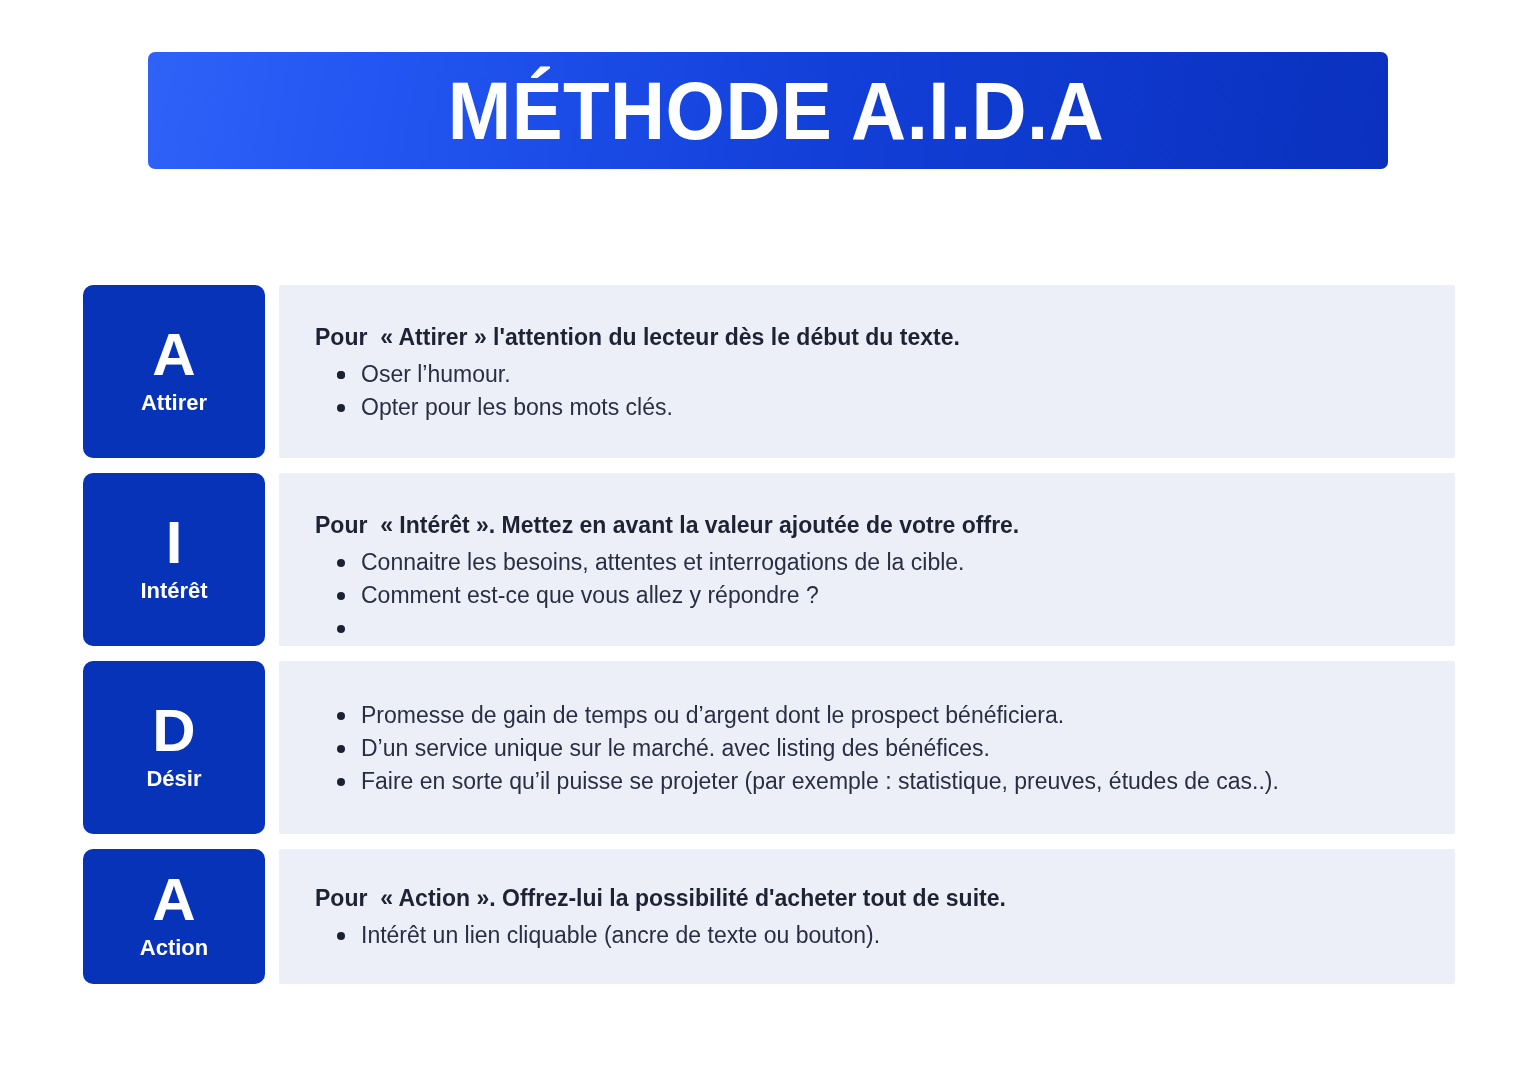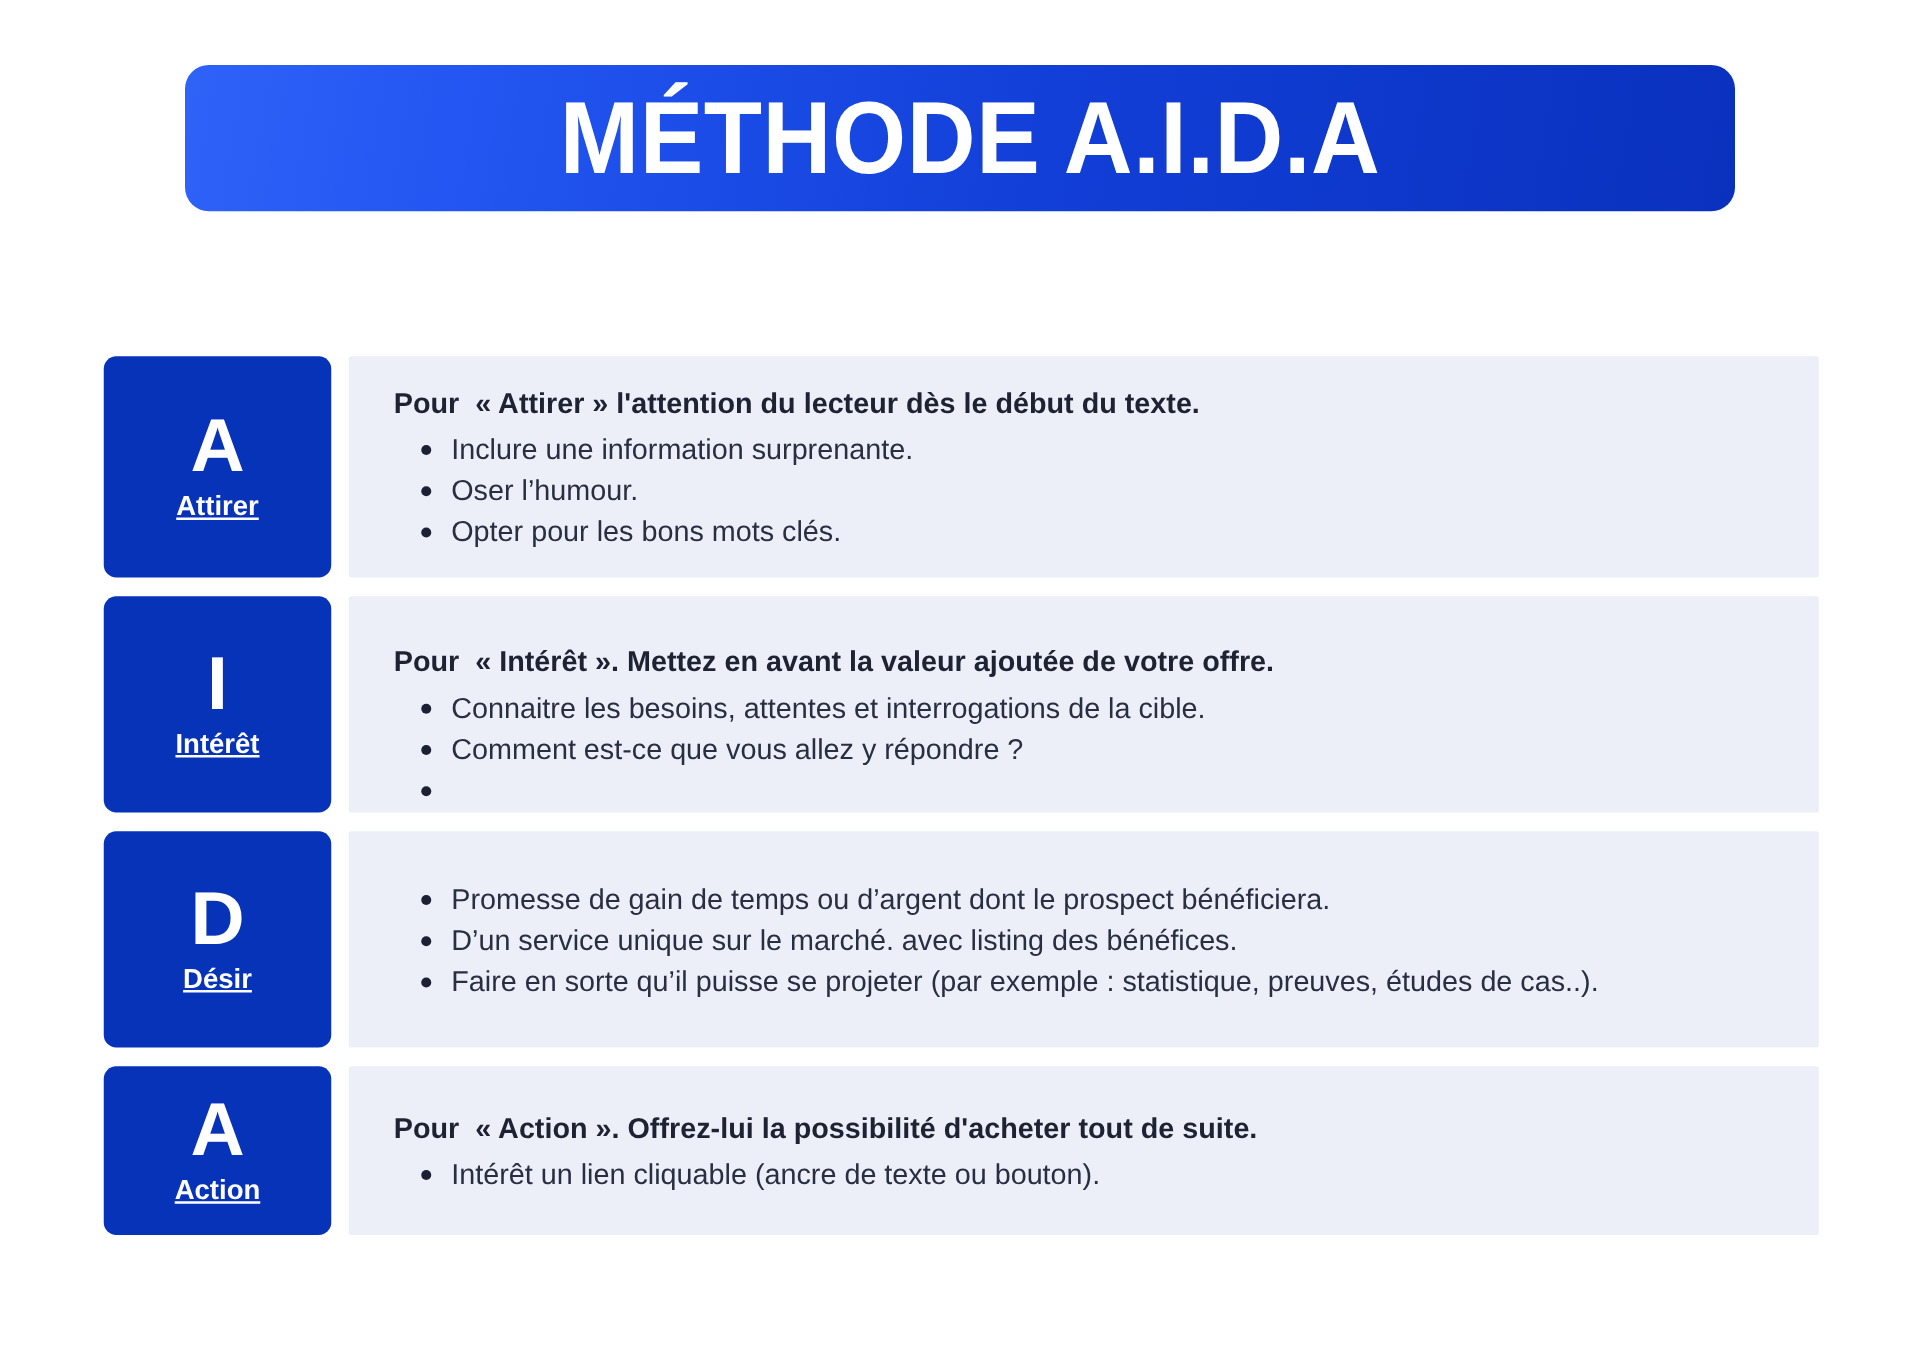--- a/index.html
+++ b/index.html
@@ -28,21 +28,21 @@
   .banner-wrap {
     position: absolute;
     left: 148px;
     top: 52px;
     width: 1240px;
     height: 117px;
   }
   .banner {
     width: 100%;
     height: 100%;
-    border-radius: 19px;
+    border-radius: 7px;
     background: linear-gradient(100deg, #2F62F7 0%, #2356F2 18%, #123FD8 55%, #0A31BE 100%);
     display: flex;
     align-items: center;
     justify-content: center;
     box-sizing: border-box;
     padding-left: 16px;
   }
   .banner-title {
     color: #ffffff;
     font-size: 82px;
@@ -88,21 +88,20 @@
     font-weight: 700;
     color: #ffffff;
     letter-spacing: 0px;
   }
   .badge-label {
     font-size: 22px;
     line-height: 26px;
     font-weight: 700;
     color: #ffffff;
     margin-top: 4px;
-    text-decoration: underline;
   }
 
   .panel {
     flex: 1 1 auto;
     margin-left: 14px;
     background: #ECEFF8;
     border-radius: 2px;
     box-sizing: border-box;
     padding: 22px 28px 20px 36px;
     display: flex;
@@ -160,21 +159,21 @@
   <div class="rows">
 
     <div class="row row-a">
       <div class="badge">
         <div class="badge-letter">A</div>
         <div class="badge-label">Attirer</div>
       </div>
       <div class="panel">
         <div class="panel-heading">Pour  « Attirer » l'attention du lecteur dès le début du texte.</div>
         <ul class="panel-list">
-          <li><span class="bullet"></span><span>Inclure une information surprenante.</span></li>
+          <li><span class="bullet"></span></li>
           <li><span class="bullet"></span><span>Oser l’humour.</span></li>
           <li><span class="bullet"></span><span>Opter pour les bons mots clés.</span></li>
         </ul>
       </div>
     </div>
 
     <div class="row row-i">
       <div class="badge">
         <div class="badge-letter">I</div>
         <div class="badge-label">Intérêt</div>

